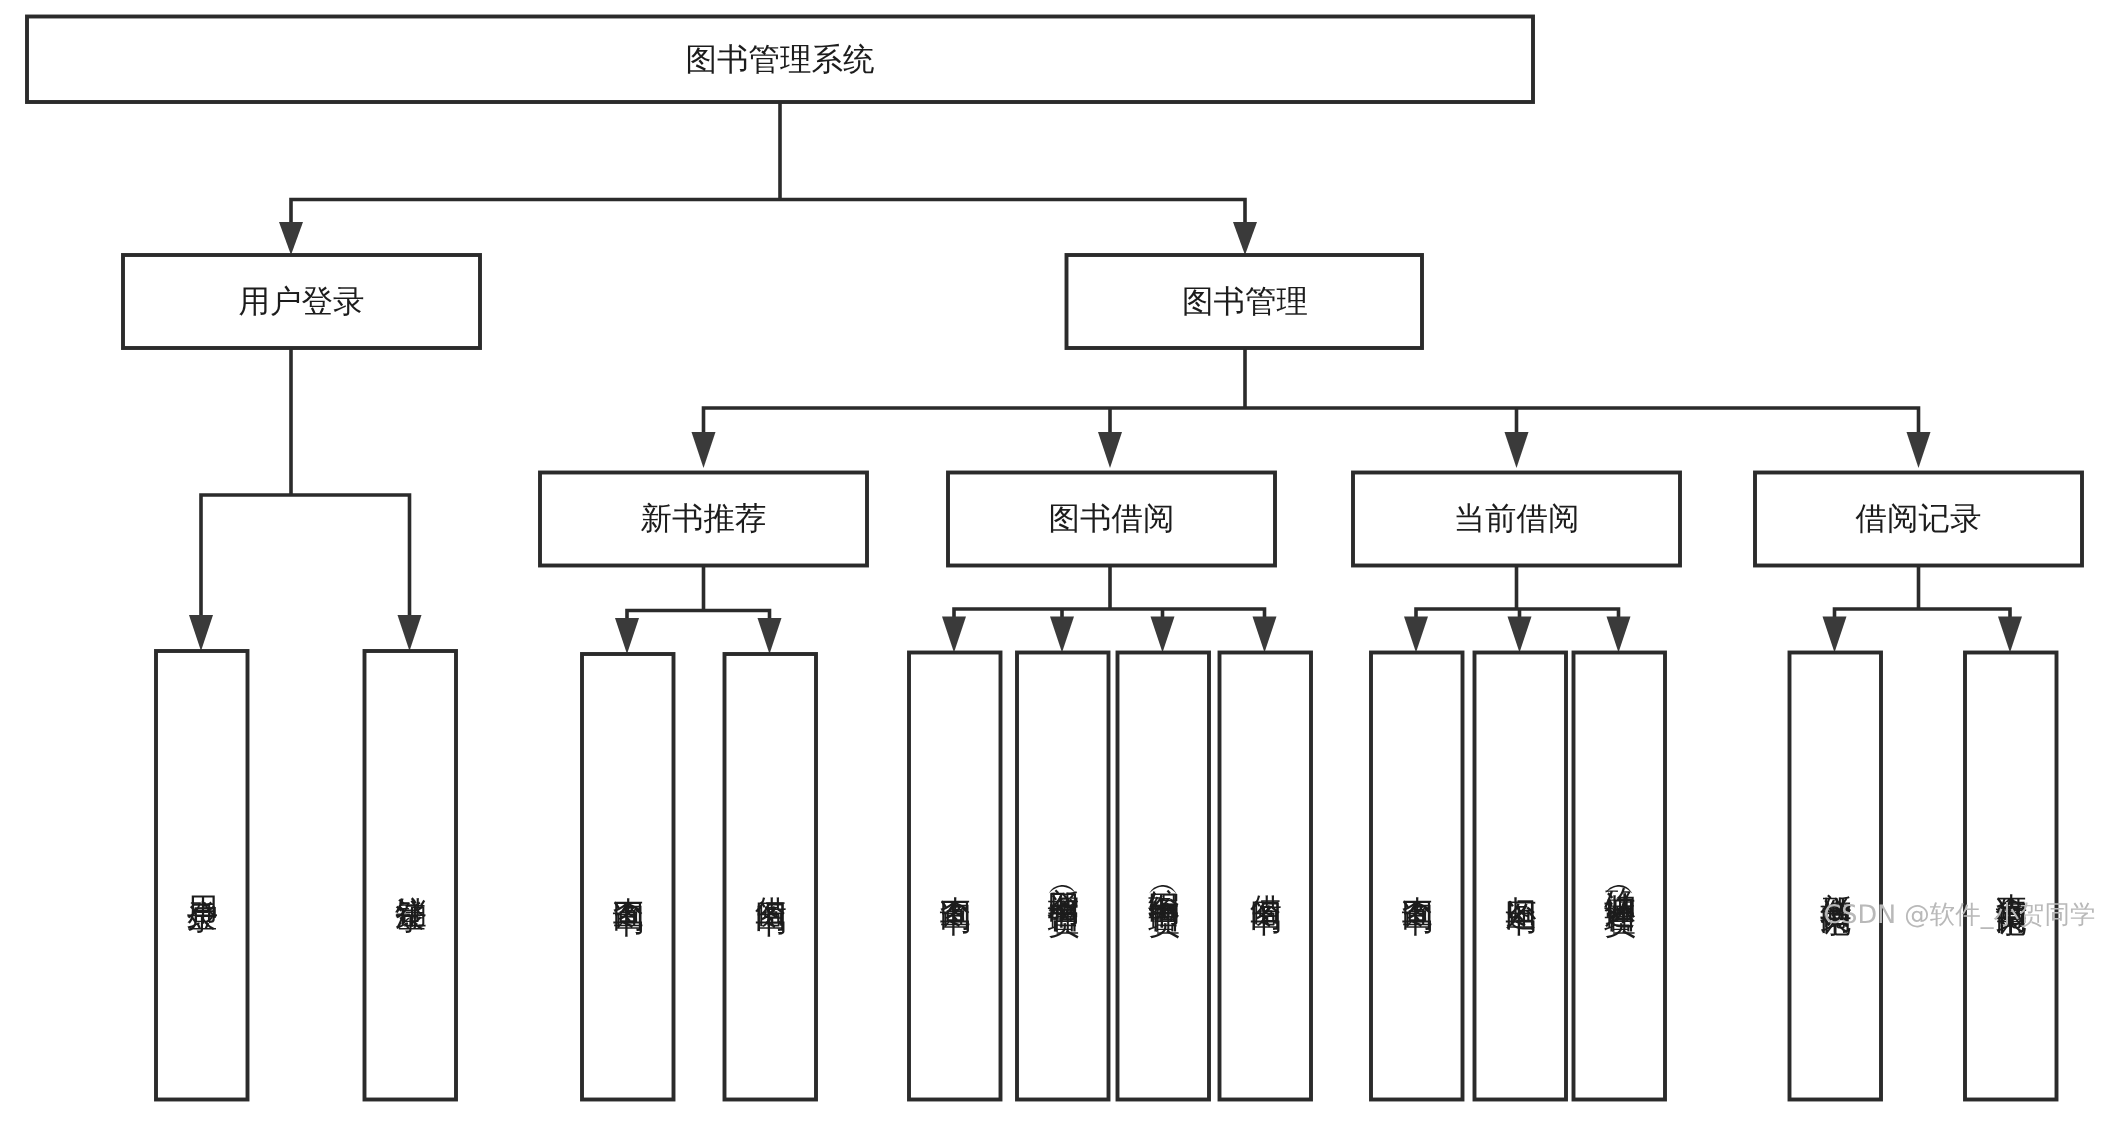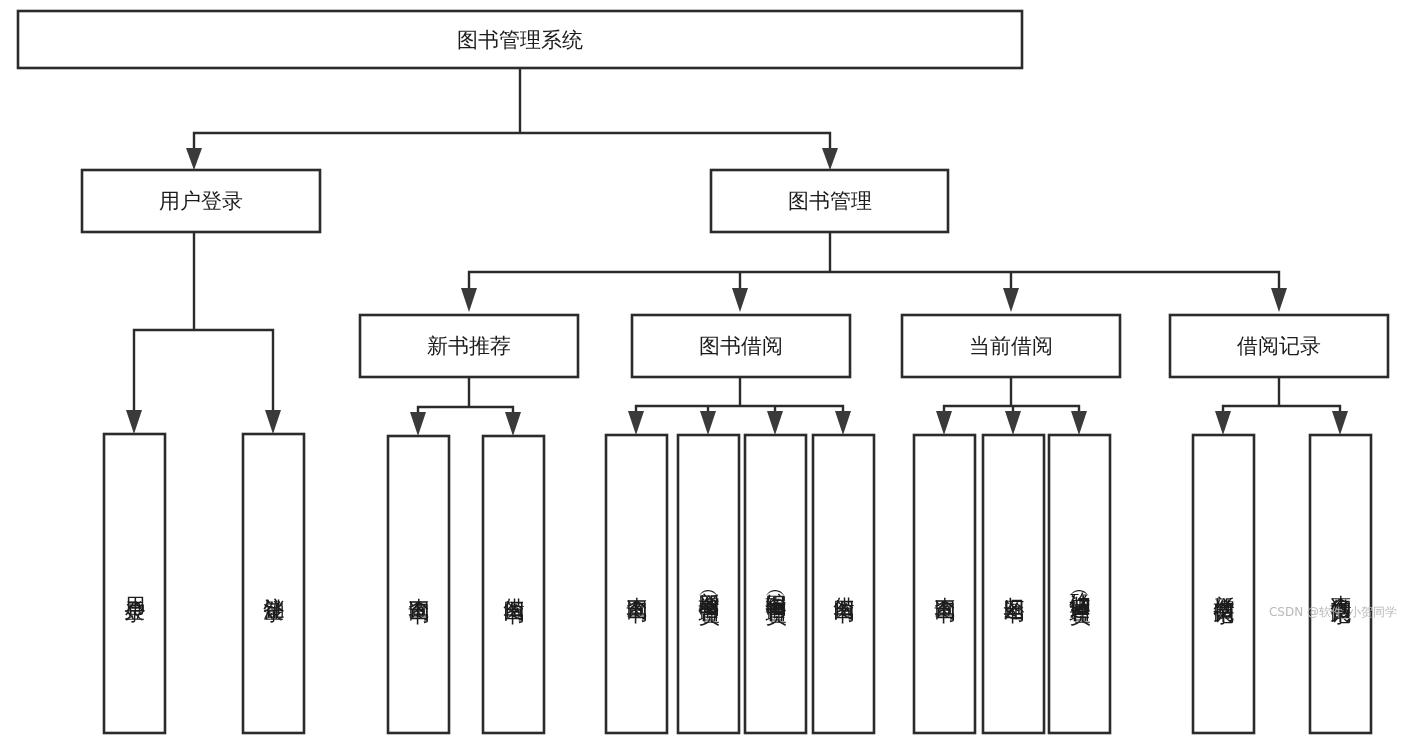--- a/index.html
+++ b/index.html
@@ -59,21 +59,21 @@
     letter-spacing: 2px;
     white-space: nowrap;
     text-align: center;
     pointer-events: none;
   }
   .watermark {
     position: absolute;
     right: 8px;
     bottom: 6px;
     font-family: "DejaVu Sans", "Liberation Sans", sans-serif;
-    font-size: 12px;
+    font-size: 17px;
     color: #b9b9b9;
     white-space: nowrap;
   }
 </style>
 </head>
 <body>
 
 <div id="diagram-root">
 
   <svg class="tree-canvas" viewBox="0 0 1405 747">

